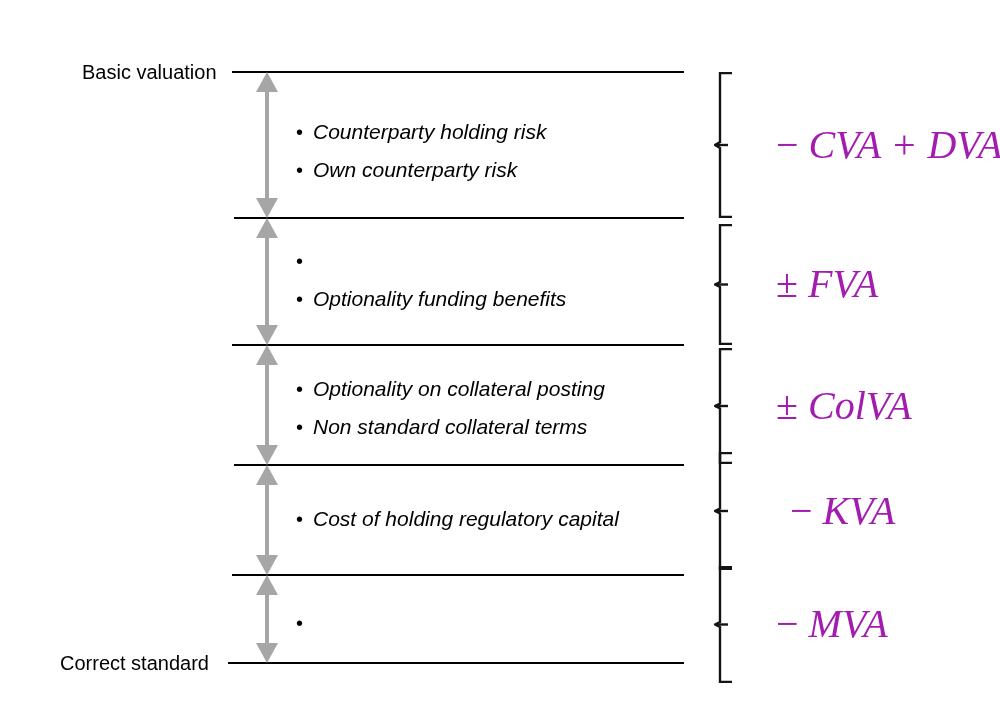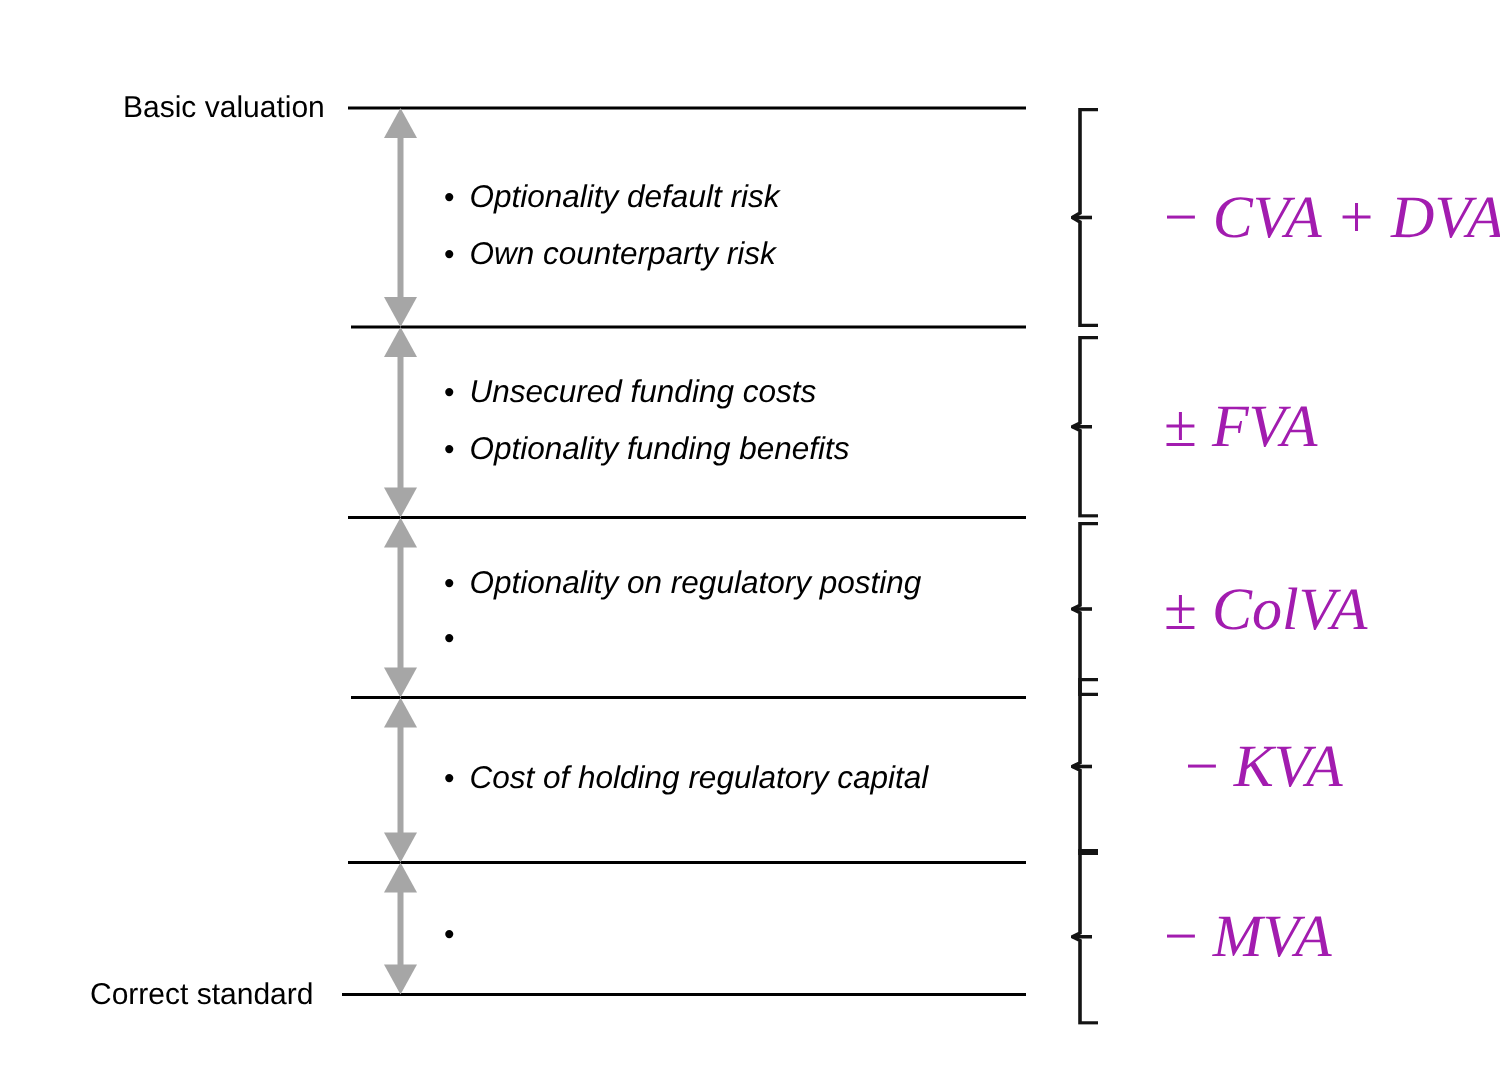--- a/index.html
+++ b/index.html
@@ -136,46 +136,46 @@
 
       <rect x="265" y="579" width="4" height="80"></rect>
       <polygon points="267,575 256,595 278,595"></polygon>
       <polygon points="267,663 256,643 278,643"></polygon>
     </g>
   </svg>
 
   <div class="bullet-block" style="top:113px;">
     <div class="bullet-row">
       <span class="bullet-dot">•</span>
-      <span>Optionality default risk</span>
+      <span>Counterparty holding risk</span>
     </div>
     <div class="bullet-row">
       <span class="bullet-dot">•</span>
       <span>Own counterparty risk</span>
     </div>
   </div>
 
   <div class="bullet-block" style="top:243px;">
     <div class="bullet-row">
       <span class="bullet-dot">•</span>
-      <span>Unsecured funding costs</span>
     </div>
     <div class="bullet-row">
       <span class="bullet-dot">•</span>
       <span>Optionality funding benefits</span>
     </div>
   </div>
 
   <div class="bullet-block" style="top:370px;">
     <div class="bullet-row">
       <span class="bullet-dot">•</span>
-      <span>Optionality on regulatory posting</span>
-    </div>
-    <div class="bullet-row">
-      <span class="bullet-dot">•</span>
+      <span>Optionality on collateral posting</span>
+    </div>
+    <div class="bullet-row">
+      <span class="bullet-dot">•</span>
+      <span>Non standard collateral terms</span>
     </div>
   </div>
 
   <div class="bullet-block" style="top:500px;">
     <div class="bullet-row">
       <span class="bullet-dot">•</span>
       <span>Cost of holding regulatory capital</span>
     </div>
   </div>
 

